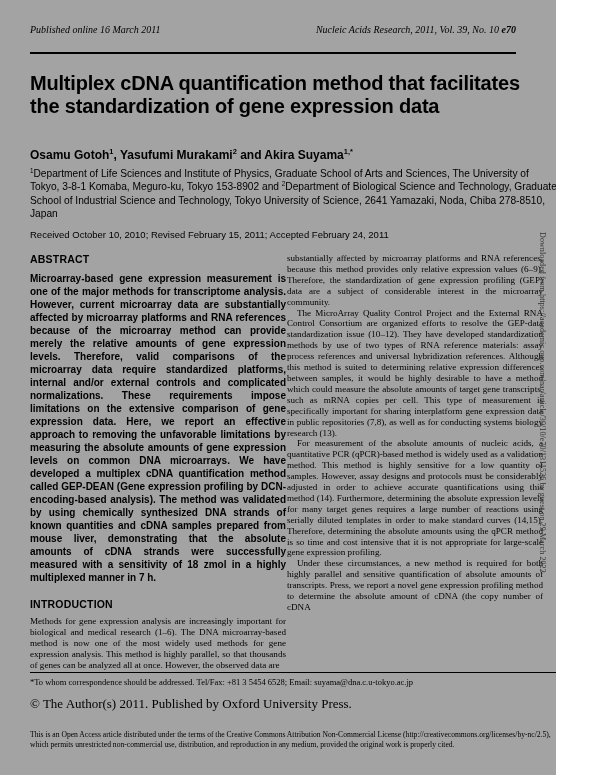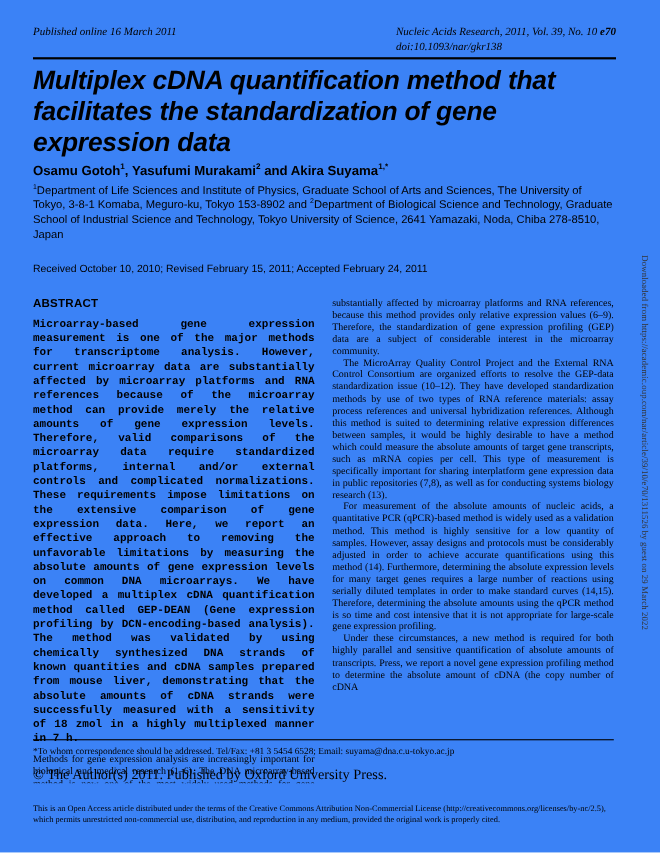--- a/index.html
+++ b/index.html
@@ -1,21 +1,21 @@
 <!DOCTYPE html>
 <html><head>
 <meta charset="utf-8">
 <style>
   * { margin: 0; padding: 0; box-sizing: border-box; }
   html, body { background: #ffffff; }
   .page {
     position: relative;
-    width: 600px;
+    width: 556px;
     height: 775px;
-    background: #3b82f6;
+    background: #a3a3a3;
     color: #000;
     font-family: "Liberation Serif", serif;
     overflow: hidden;
   }
   .header-row {
     position: absolute;
     left: 30px; right: 40px; top: 24px;
     display: flex;
     justify-content: space-between;
     font-style: italic;
@@ -24,69 +24,68 @@
   }
   .journal-block { text-align: left; }
   .bold { font-weight: bold; }
   .top-rule {
     position: absolute;
     left: 30px; right: 40px; top: 52px;
     border-top: 2px solid #000;
   }
   .paper-title {
     position: absolute;
-    left: 30px; top: 60px;
+    left: 30px; top: 72px;
     width: 490px;
     font-family: "Liberation Sans", sans-serif;
     font-weight: bold;
-    font-size: 24px;
+    font-size: 20px;
     line-height: 1.17;
     letter-spacing: -0.2px;
-    font-style: italic;
   }
   .authors {
     position: absolute;
     left: 30px; top: 148px;
     font-family: "Liberation Sans", sans-serif;
     font-weight: bold;
     font-size: 12px;
   }
   sup { font-size: 0.62em; vertical-align: super; line-height: 0; }
   .affiliations {
     position: absolute;
     left: 30px; top: 167px;
     width: 528px;
     font-family: "Liberation Sans", sans-serif;
     font-size: 10.2px;
     line-height: 1.32;
   }
   .history {
     position: absolute;
-    left: 30px; top: 239px;
+    left: 30px; top: 229px;
     font-family: "Liberation Sans", sans-serif;
     font-size: 9.5px;
   }
   .columns {
     position: absolute;
-    left: 30px; top: 270px;
+    left: 30px; top: 253px;
     width: 528px; height: 442px;
     display: flex;
-    gap: 16px;
+    gap: 1px;
     overflow: hidden;
   }
   .col { width: 256px; }
   .section-heading {
     font-family: "Liberation Sans", sans-serif;
     font-weight: bold;
     font-size: 10.5px;
     letter-spacing: 0.2px;
   }
   .abstract-body {
     margin-top: 7px;
-    font-family: Liberation Mono, monospace;
+    font-family: Liberation Sans, sans-serif;
     font-weight: bold;
     font-size: 10px;
     line-height: 1.3;
     text-align: justify;
   }
   .intro-heading { margin-top: 14px; }
   .body-text {
     font-size: 9.1px;
     line-height: 1.2;
     text-align: justify;
@@ -114,38 +113,38 @@
 </style>
 </head>
 <body>
 
 <div class="page">
 
   <div class="header-row">
     <div>Published online 16 March 2011</div>
     <div class="journal-block">
       <div><span>Nucleic Acids Research, 2011, Vol. 39, No. 10</span> <span class="bold">e70</span></div>
-      <div>doi:10.1093/nar/gkr138</div>
     </div>
   </div>
 
   <div class="top-rule"></div>
 
   <h1 class="paper-title">Multiplex cDNA quantification method that facilitates the standardization of gene expression data</h1>
 
   <div class="authors"><span>Osamu Gotoh</span><sup>1</sup><span>, </span><span>Yasufumi Murakami</span><sup>2</sup><span> and </span><span>Akira Suyama</span><sup>1,*</sup></div>
 
   <div class="affiliations"><sup>1</sup><span>Department of Life Sciences and Institute of Physics, Graduate School of Arts and Sciences, The University of Tokyo, 3-8-1 Komaba, Meguro-ku, Tokyo 153-8902 and </span><sup>2</sup><span>Department of Biological Science and Technology, Graduate School of Industrial Science and Technology, Tokyo University of Science, 2641 Yamazaki, Noda, Chiba 278-8510, Japan</span></div>
 
   <div class="history">Received October 10, 2010; Revised February 15, 2011; Accepted February 24, 2011</div>
 
   <div class="columns">
     <div class="col">
       <div class="section-heading">ABSTRACT</div>
       <div class="abstract-body">Microarray-based gene expression measurement is one of the major methods for transcriptome analysis. However, current microarray data are substantially affected by microarray platforms and RNA references because of the microarray method can provide merely the relative amounts of gene expression levels. Therefore, valid comparisons of the microarray data require standardized platforms, internal and/or external controls and complicated normalizations. These requirements impose limitations on the extensive comparison of gene expression data. Here, we report an effective approach to removing the unfavorable limitations by measuring the absolute amounts of gene expression levels on common DNA microarrays. We have developed a multiplex cDNA quantification method called GEP-DEAN (Gene expression profiling by DCN-encoding-based analysis). The method was validated by using chemically synthesized DNA strands of known quantities and cDNA samples prepared from mouse liver, demonstrating that the absolute amounts of cDNA strands were successfully measured with a sensitivity of 18 zmol in a highly multiplexed manner in 7 h.</div>
+      <div class="section-heading intro-heading">INTRODUCTION</div>
       <p class="body-text first-body">Methods for gene expression analysis are increasingly important for biological and medical research (1–6). The DNA microarray-based method is now one of the most widely used methods for gene expression analysis. This method is highly parallel, so that thousands of genes can be analyzed all at once. However, the observed data are</p>
     </div>
     <div class="col">
       <p class="body-text">substantially affected by microarray platforms and RNA references, because this method provides only relative expression values (6–9). Therefore, the standardization of gene expression profiling (GEP) data are a subject of considerable interest in the microarray community.</p>
       <p class="body-text para-indent">The MicroArray Quality Control Project and the External RNA Control Consortium are organized efforts to resolve the GEP-data standardization issue (10–12). They have developed standardization methods by use of two types of RNA reference materials: assay process references and universal hybridization references. Although this method is suited to determining relative expression differences between samples, it would be highly desirable to have a method which could measure the absolute amounts of target gene transcripts, such as mRNA copies per cell. This type of measurement is specifically important for sharing interplatform gene expression data in public repositories (7,8), as well as for conducting systems biology research (13).</p>
       <p class="body-text para-indent">For measurement of the absolute amounts of nucleic acids, a quantitative PCR (qPCR)-based method is widely used as a validation method. This method is highly sensitive for a low quantity of samples. However, assay designs and protocols must be considerably adjusted in order to achieve accurate quantifications using this method (14). Furthermore, determining the absolute expression levels for many target genes requires a large number of reactions using serially diluted templates in order to make standard curves (14,15). Therefore, determining the absolute amounts using the qPCR method is so time and cost intensive that it is not appropriate for large-scale gene expression profiling.</p>
       <p class="body-text para-indent">Under these circumstances, a new method is required for both highly parallel and sensitive quantification of absolute amounts of transcripts. Press, we report a novel gene expression profiling method to determine the absolute amount of cDNA (the copy number of cDNA</p>
     </div>
   </div>
 

